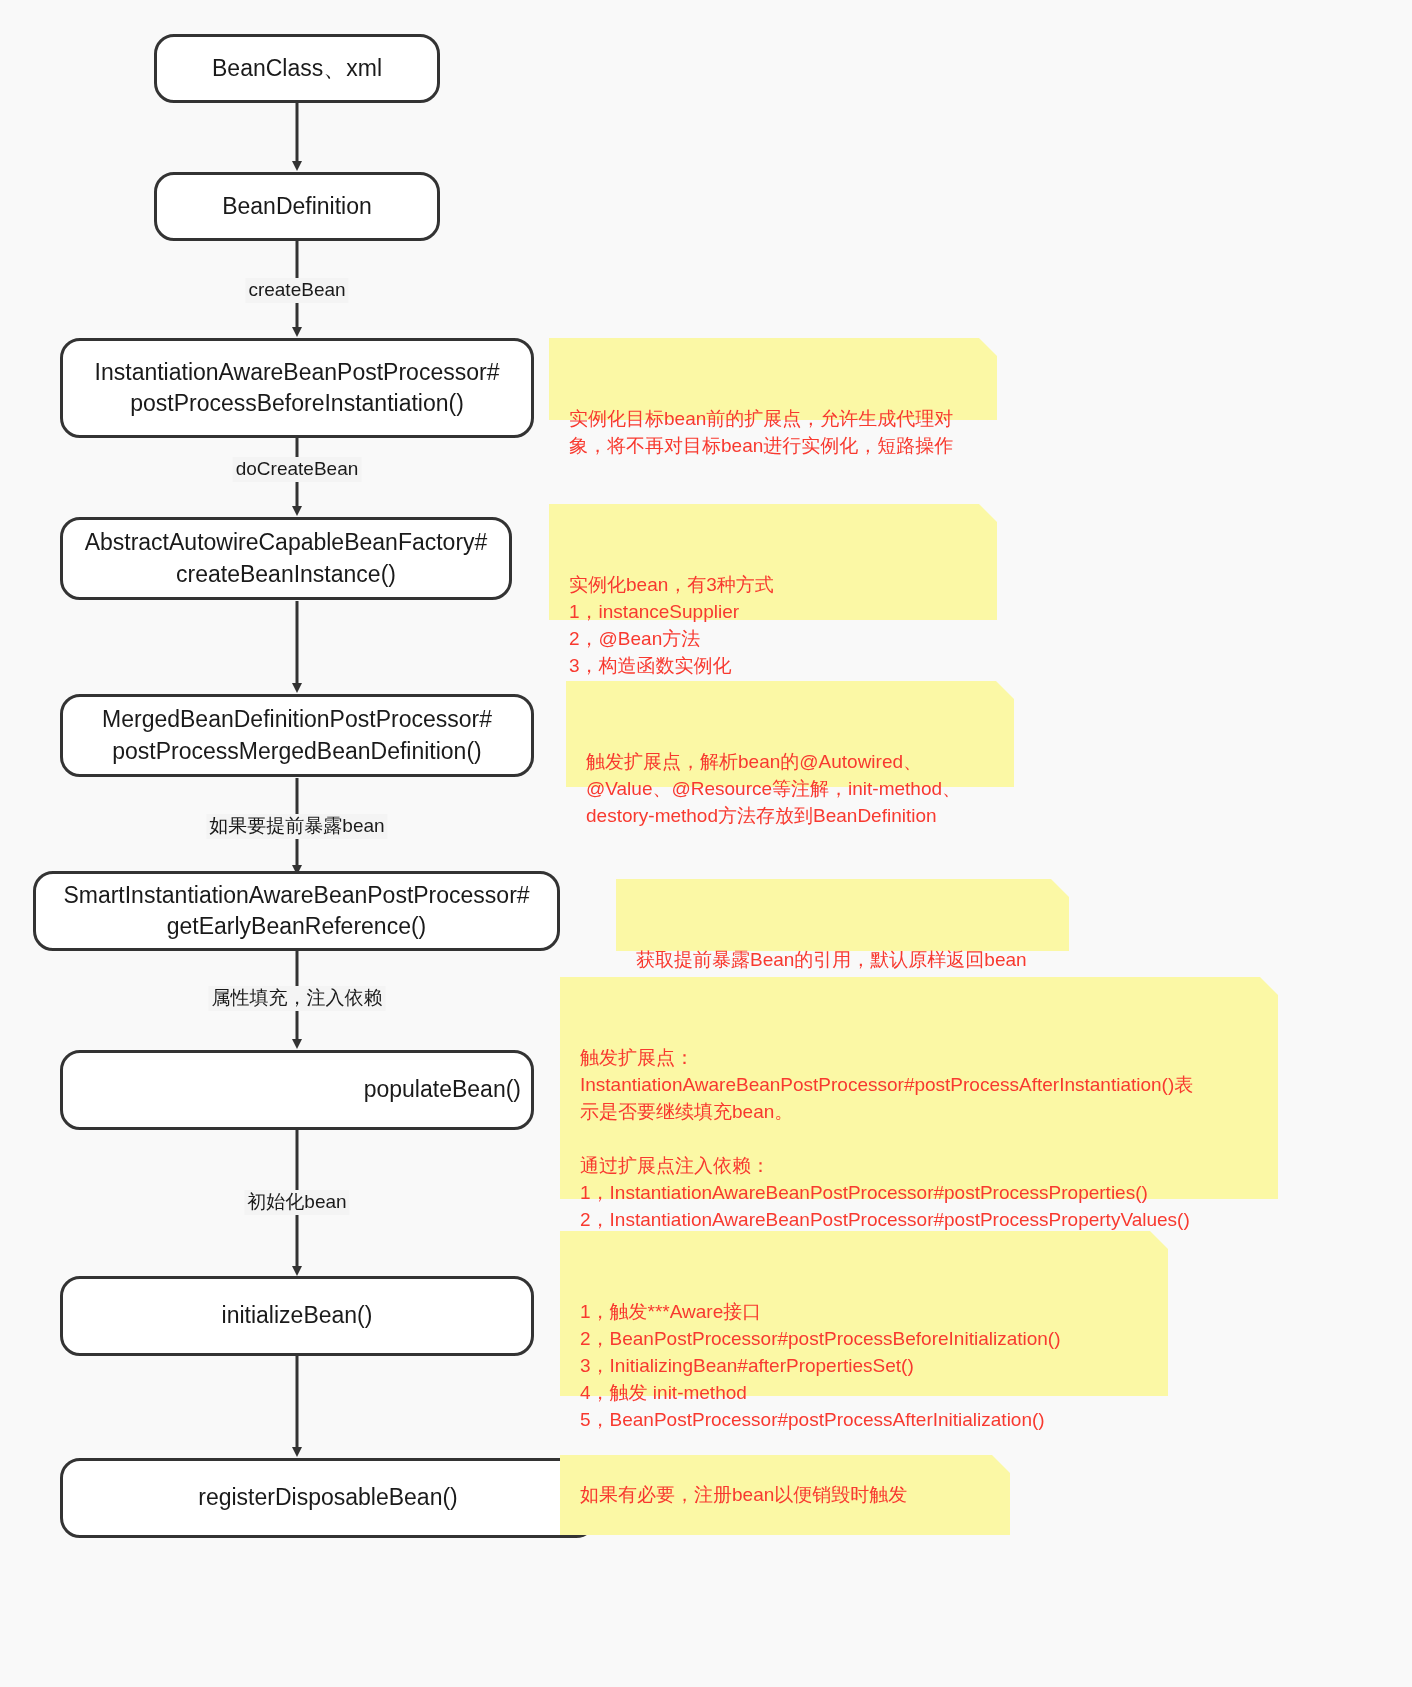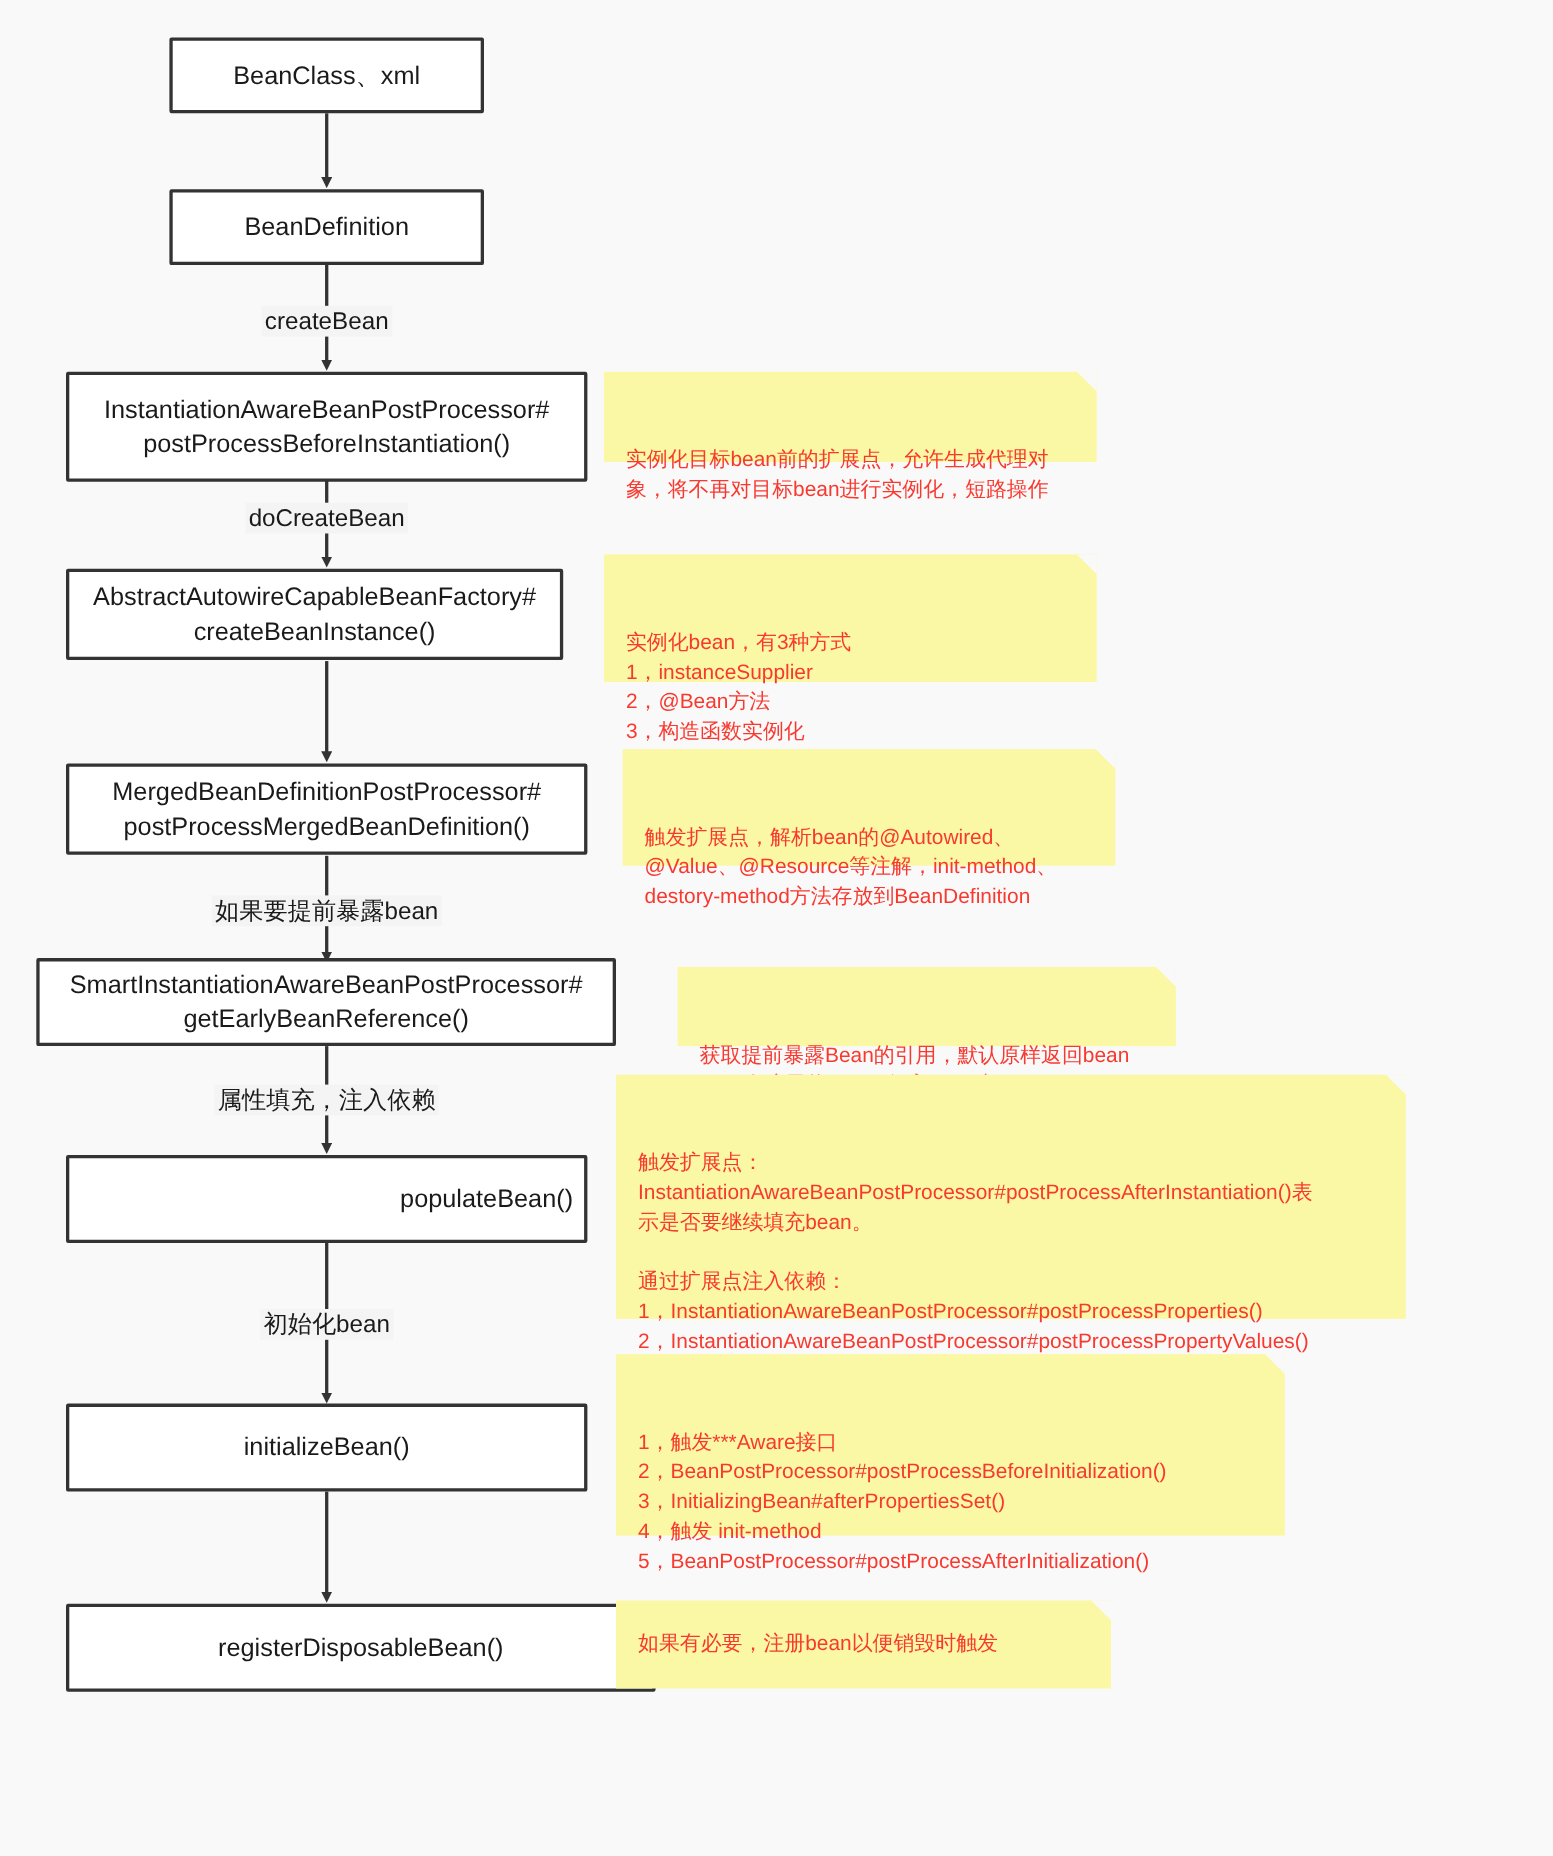--- a/index.html
+++ b/index.html
@@ -13,37 +13,37 @@
     width: 1412px;
     height: 1687px;
     background: #f9f9f9;
     overflow: hidden;
   }
   
   .node {
     position: absolute;
     background: #ffffff;
     border: 3px solid #333333;
-    border-radius: 2px;
+    border-radius: 20px;
     display: flex;
     align-items: center;
     justify-content: center;
     text-align: center;
     color: #1a1a1a;
     font-size: 23px;
     line-height: 1.35;
     padding: 6px 10px;
     white-space: pre-line;
   }
   
   .edge-label {
     position: absolute;
     background: #f4f4f4;
     color: #1a1a1a;
-    font-size: 22px;
+    font-size: 19px;
     line-height: 1.2;
     padding: 1px 3px;
     white-space: nowrap;
     transform: translateX(-50%);
   }
   
   .note {
     position: absolute;
     background: #fbf8a5;
     color: #f8392f;

